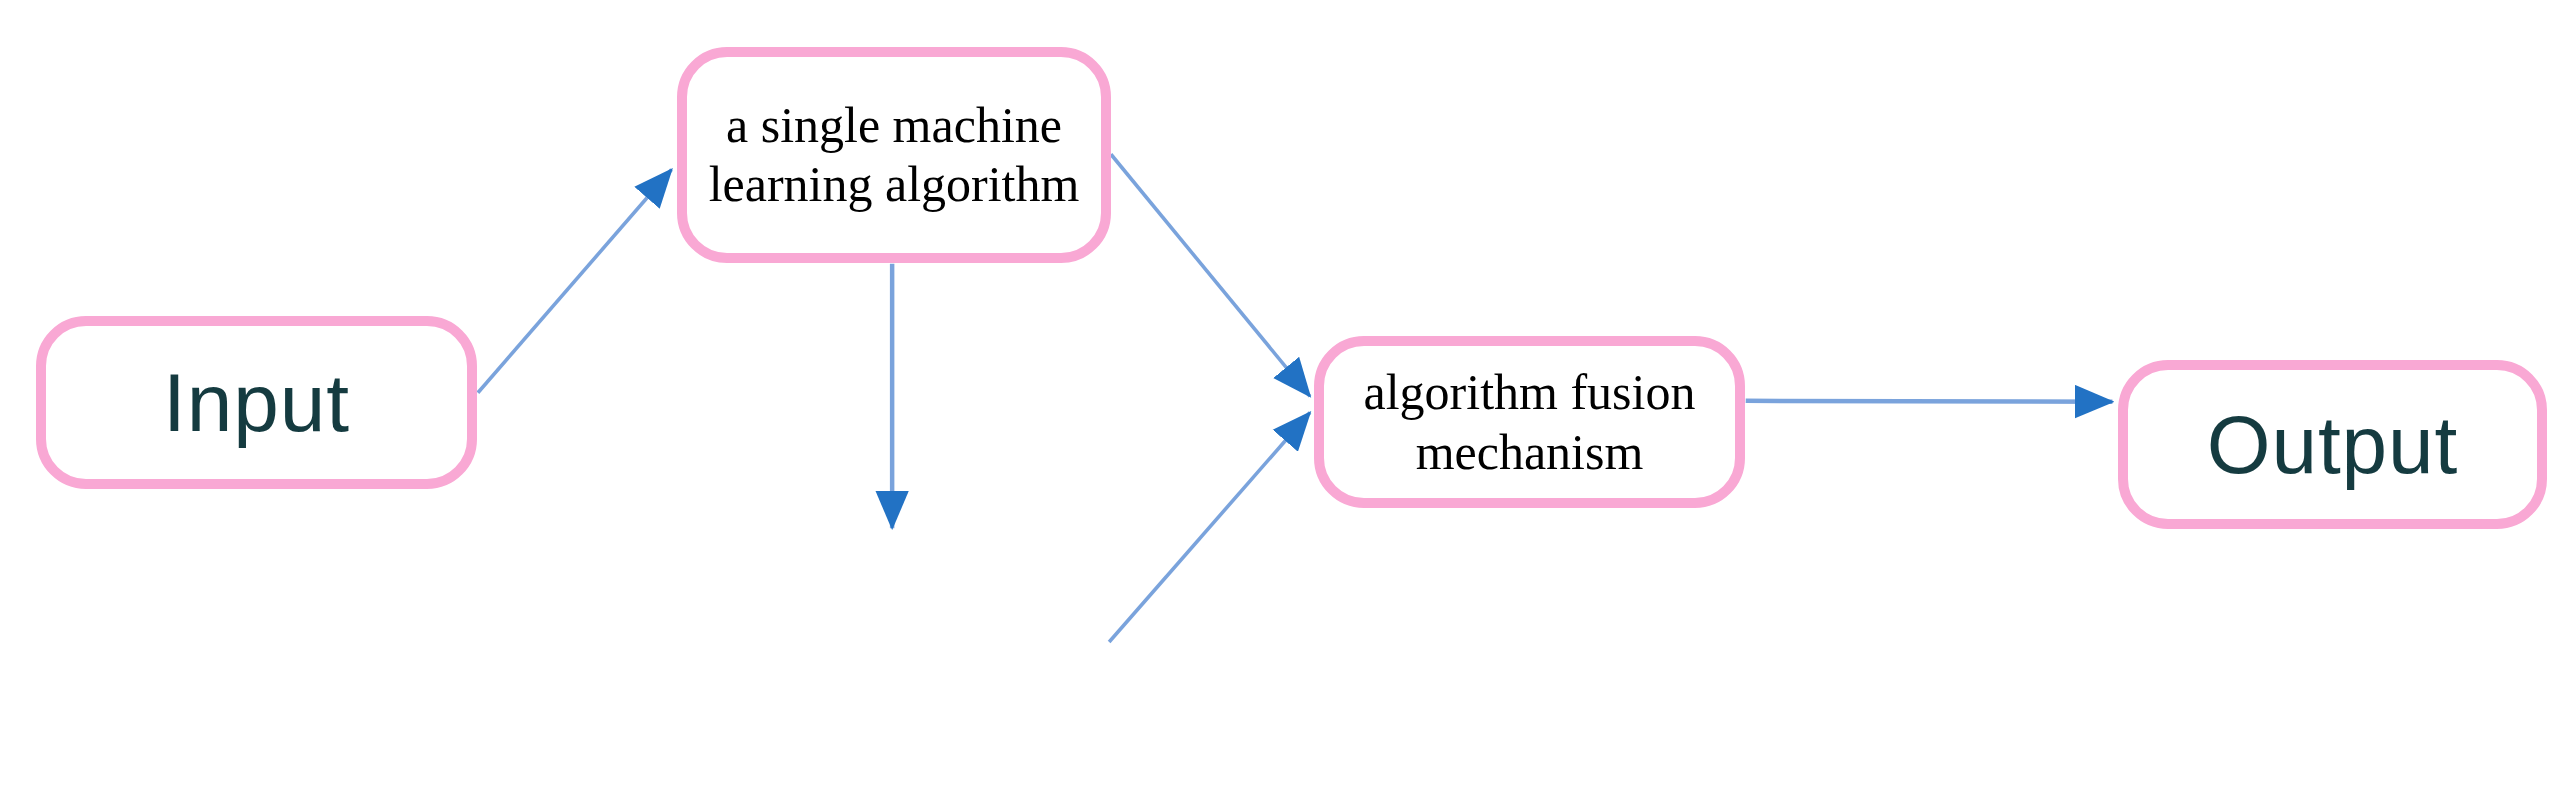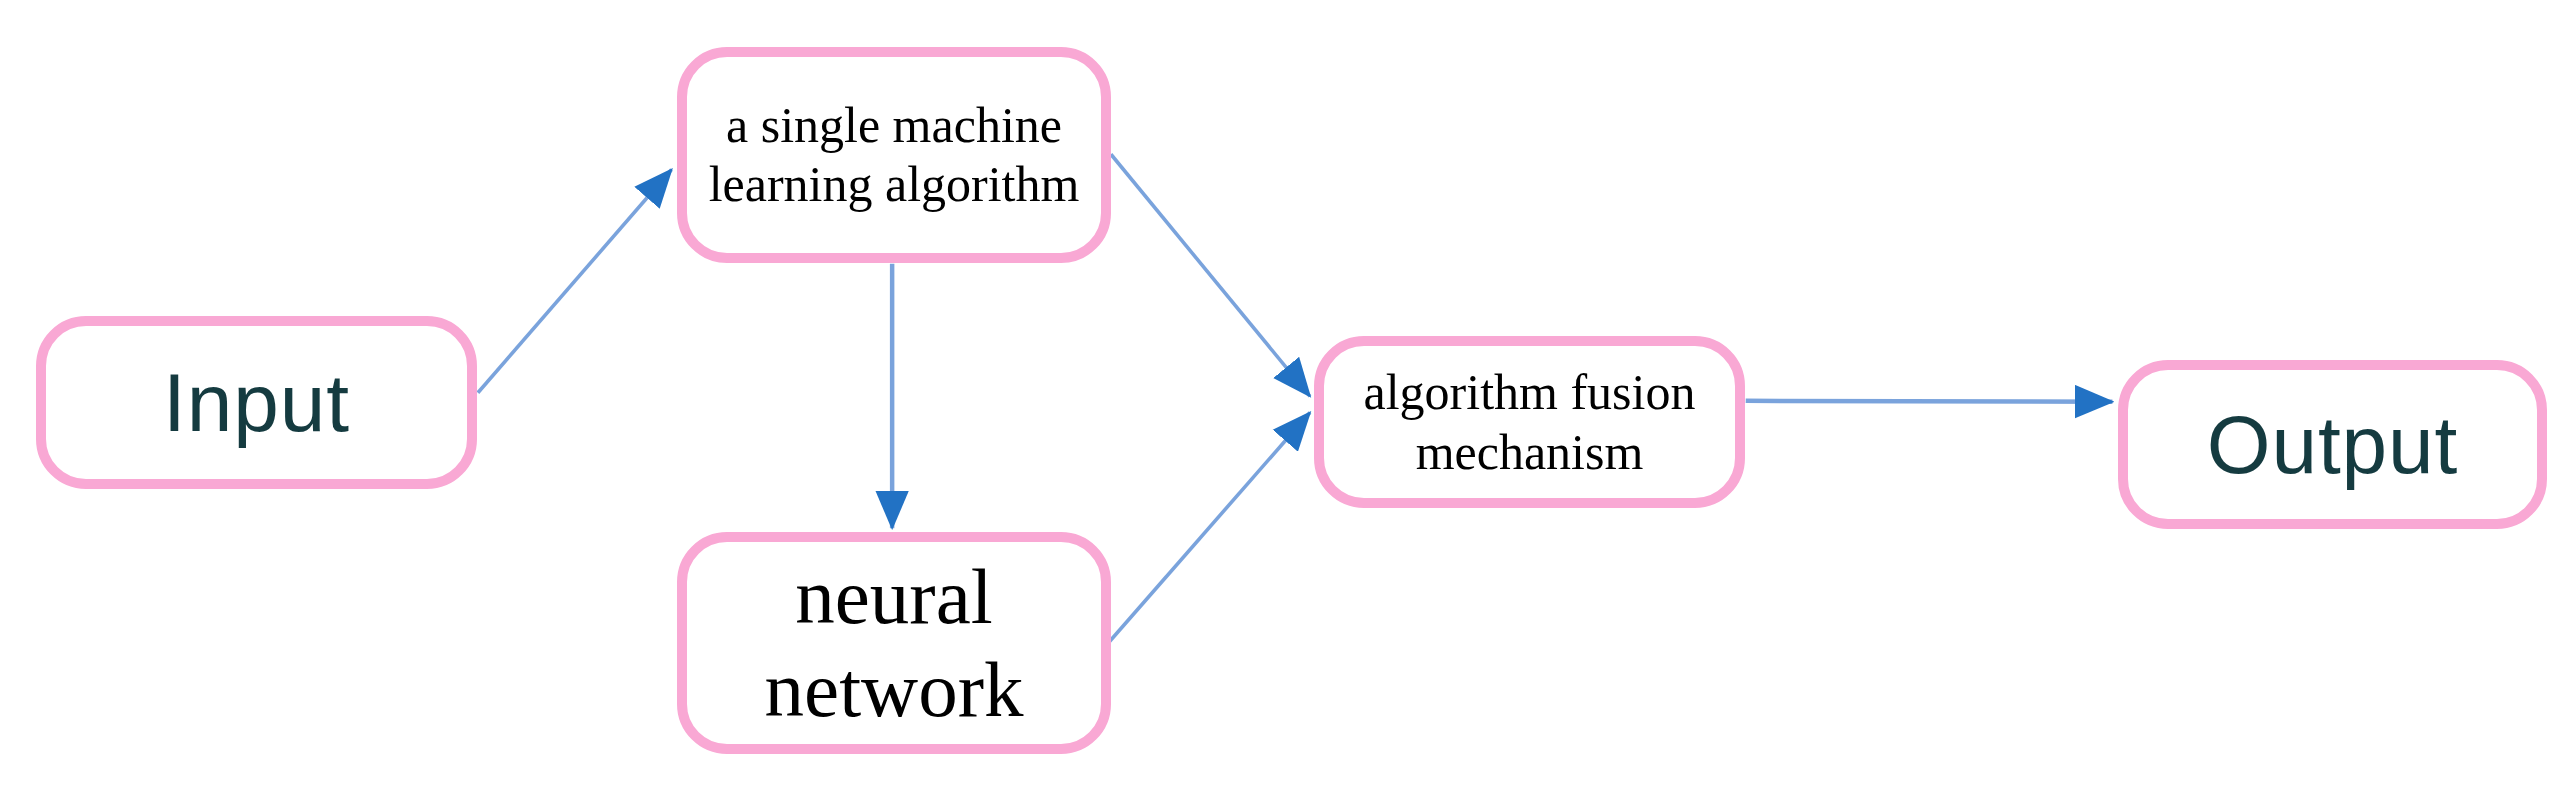--- a/index.html
+++ b/index.html
@@ -66,24 +66,20 @@
 
   <div class="node endpoint-node" id="node-input">
     <span class="label">Input</span>
   </div>
 
   <div class="node process-node" id="node-ml">
     <span class="label">a single machine
 learning algorithm</span>
   </div>
 
-  <div class="node process-node" id="node-neural">
-    <span class="label">neural
-network</span>
-  </div>
 
   <div class="node process-node" id="node-fusion">
     <span class="label">algorithm fusion
 mechanism</span>
   </div>
 
   <div class="node endpoint-node" id="node-output">
     <span class="label">Output</span>
   </div>
 

